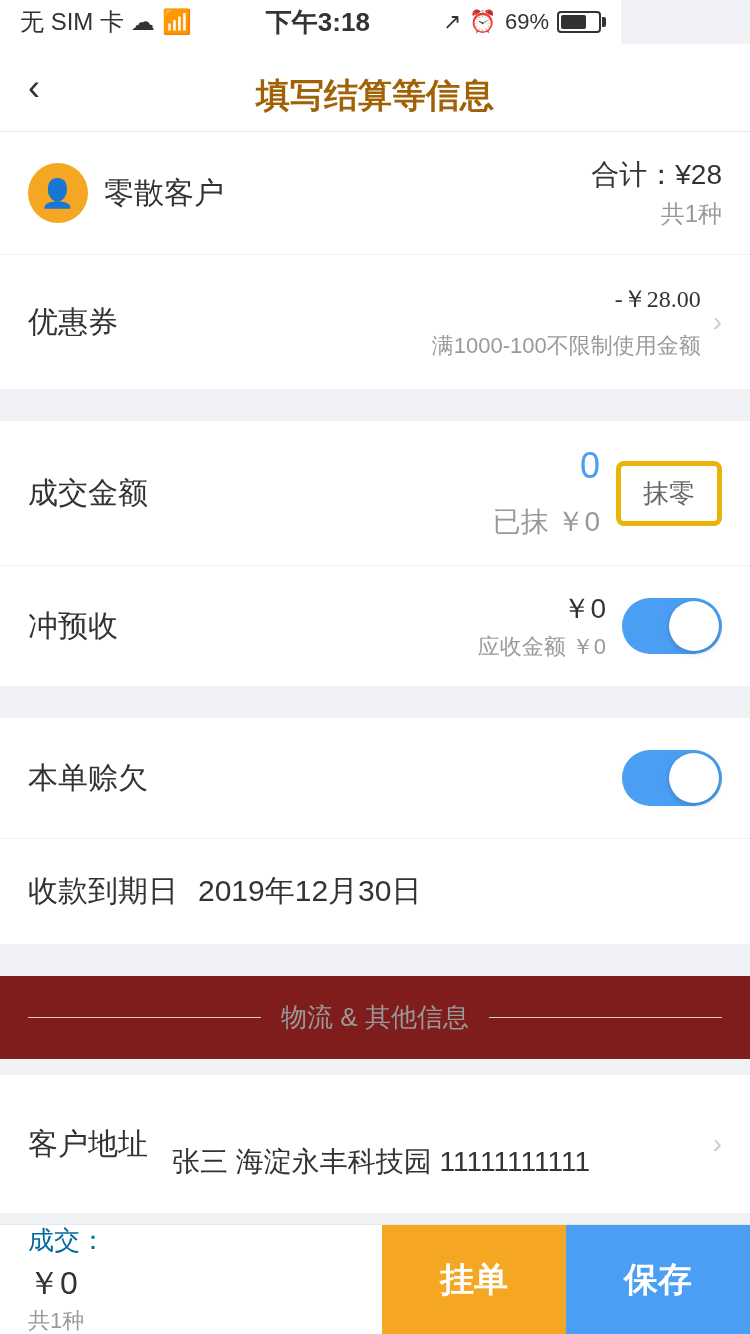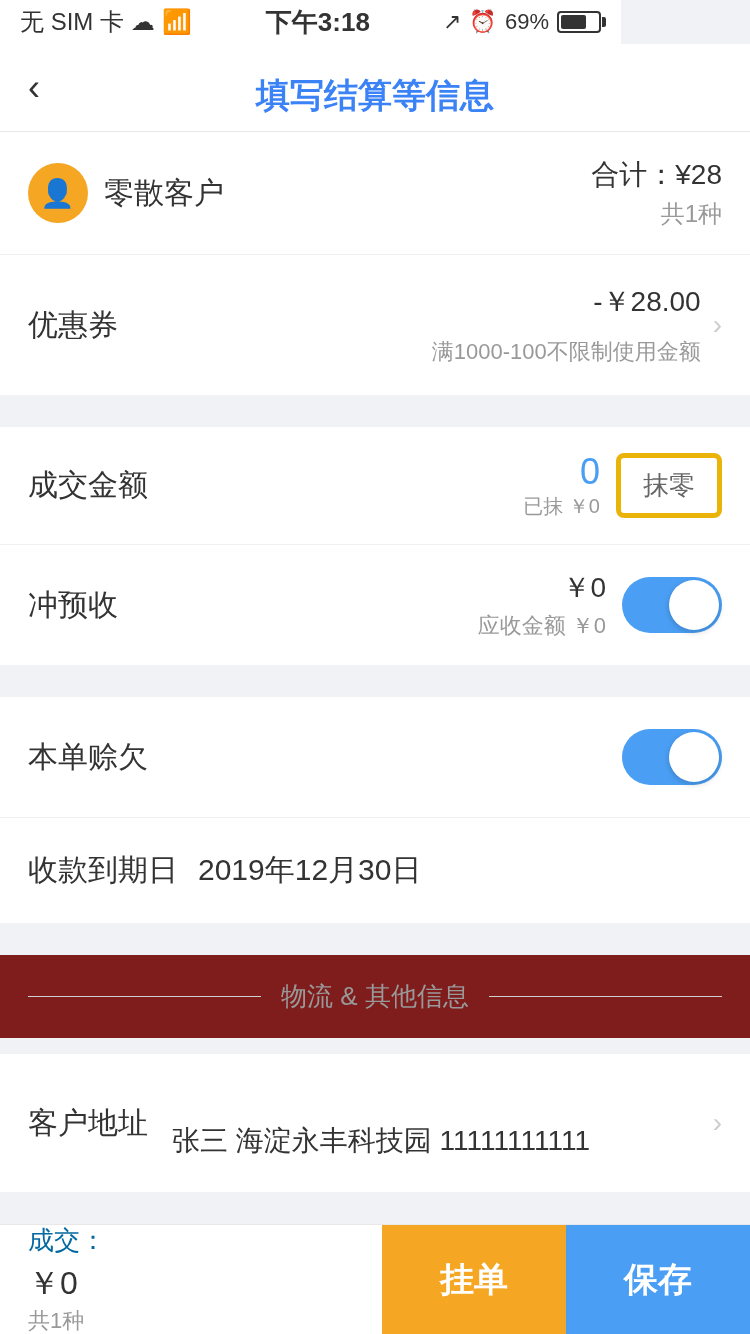--- a/index.html
+++ b/index.html
@@ -80,21 +80,21 @@
     .nav-back {
       position: absolute;
       left: 28px;
       font-size: 36px;
       color: #333;
       cursor: pointer;
     }
     .nav-title {
       font-size: 34px;
       font-weight: 600;
-      color: #3b82f6;
+      color: #a16207;
       margin-top: 16px;
     }
 
     
     .content {
       width: 750px;
       background: #f0f2f5;
       padding-bottom: 120px;
     }
 
@@ -160,23 +160,24 @@
     }
     .coupon-right {
       display: flex;
       align-items: center;
       gap: 12px;
     }
     .coupon-info {
       text-align: right;
     }
     .coupon-amount {
-      font-size: 28px;
+      font-size: 24px;
       color: #333;
       font-weight: 500;
+      font-family: Liberation Serif, serif;
     }
     .coupon-desc {
       font-size: 22px;
       color: #999;
       margin-top: 16px;
     }
     .chevron-right {
       font-size: 28px;
       color: #ccc;
     }
@@ -207,23 +208,23 @@
     }
     .field-value-block {
       text-align: right;
     }
     .amount-blue {
       font-size: 36px;
       color: #4a9ff5;
       font-weight: 500;
     }
     .amount-sub {
-      font-size: 20px;
+      font-size: 28px;
       color: #999;
-      margin-top: 0;
+      margin-top: 16px;
     }
     .round-btn {
       border: 5px solid #eab308;
       border-radius: 8px;
       padding: 10px 22px;
       font-size: 26px;
       color: #666;
       background: #fff;
       cursor: pointer;
     }

